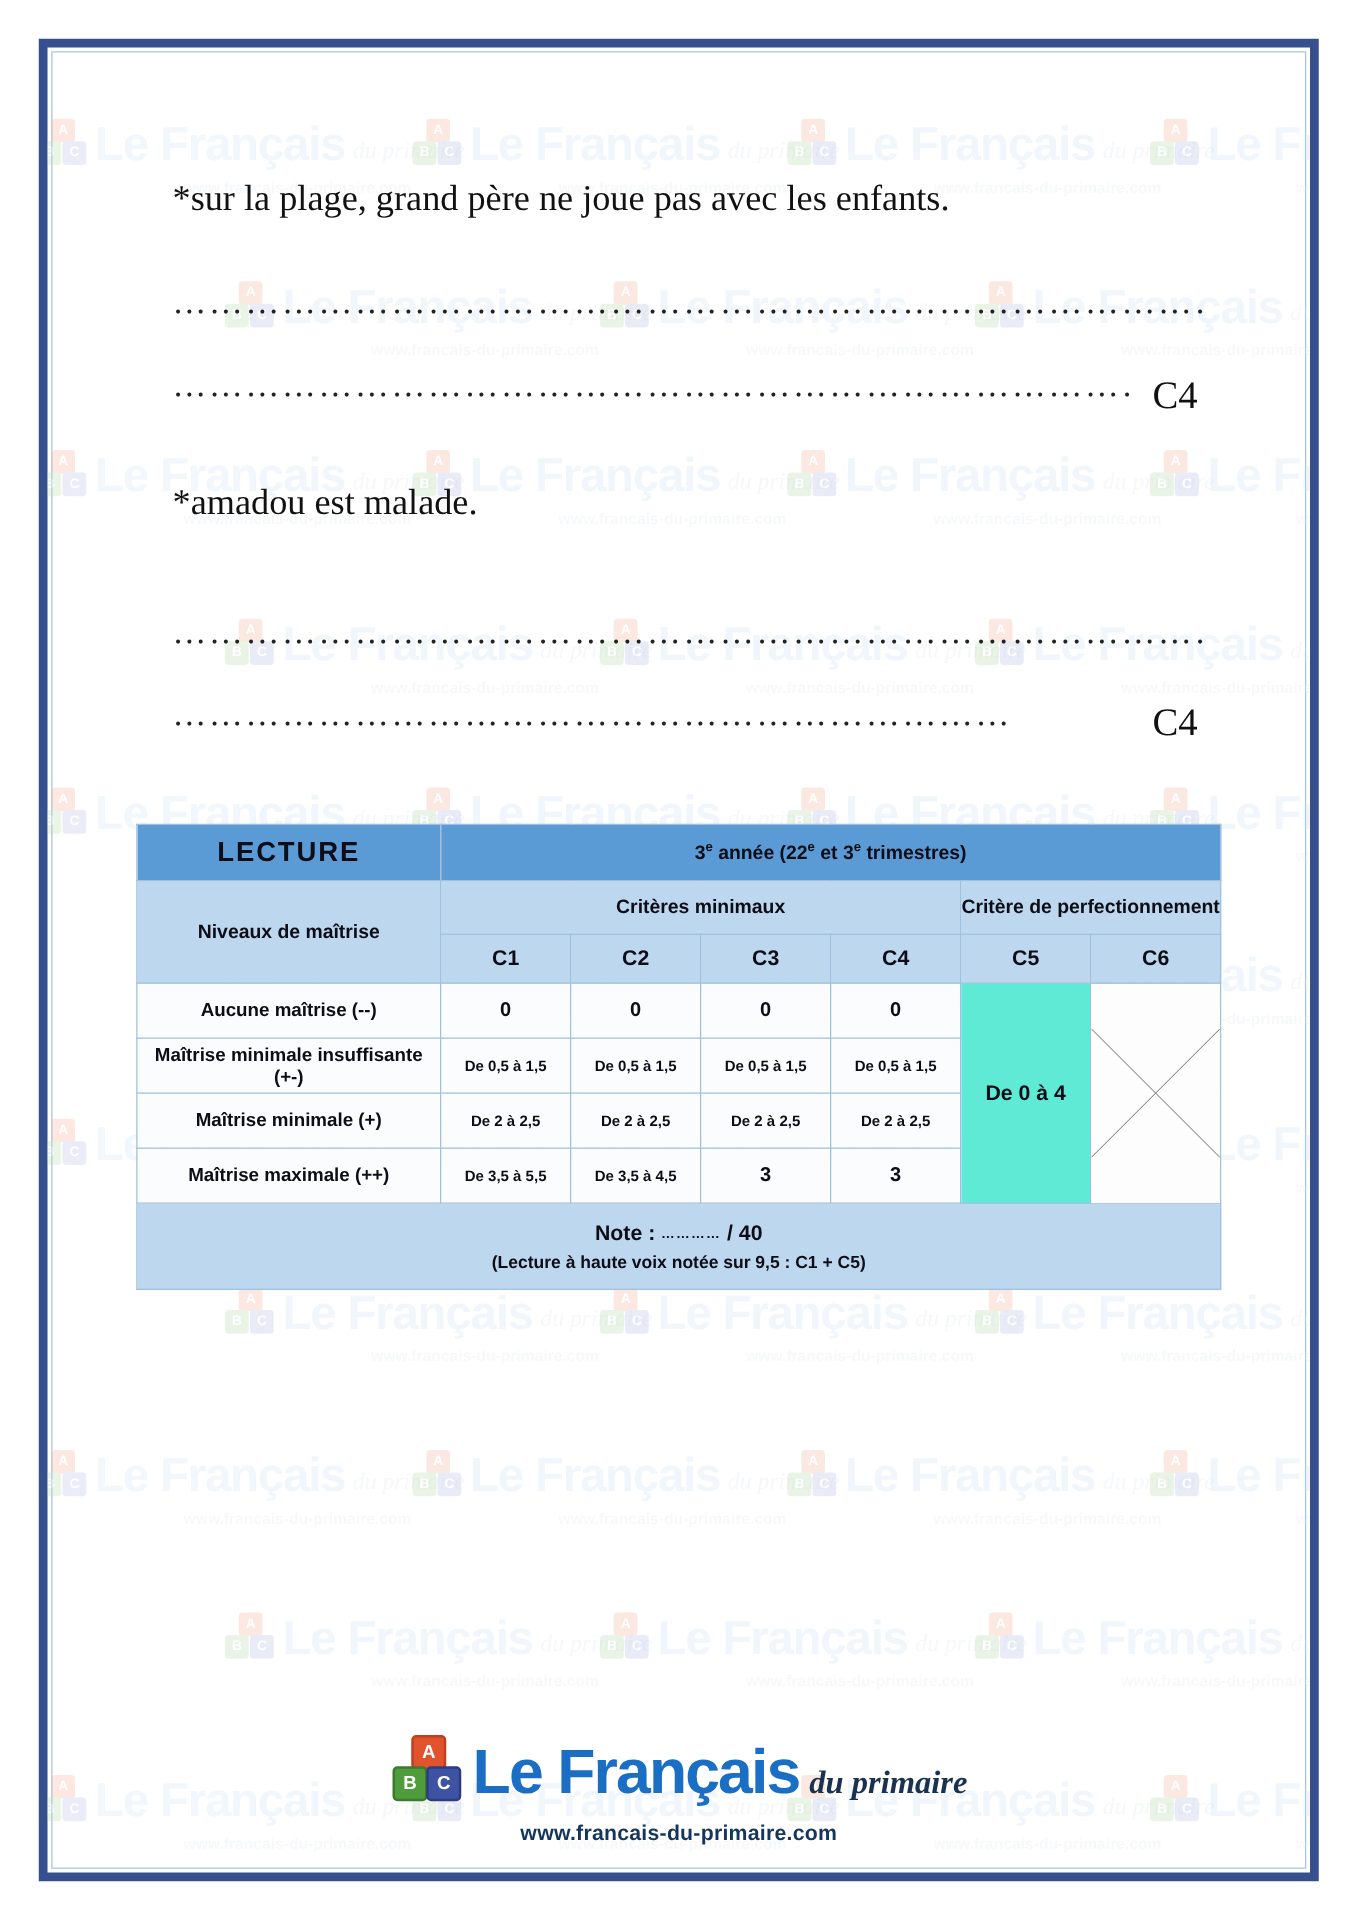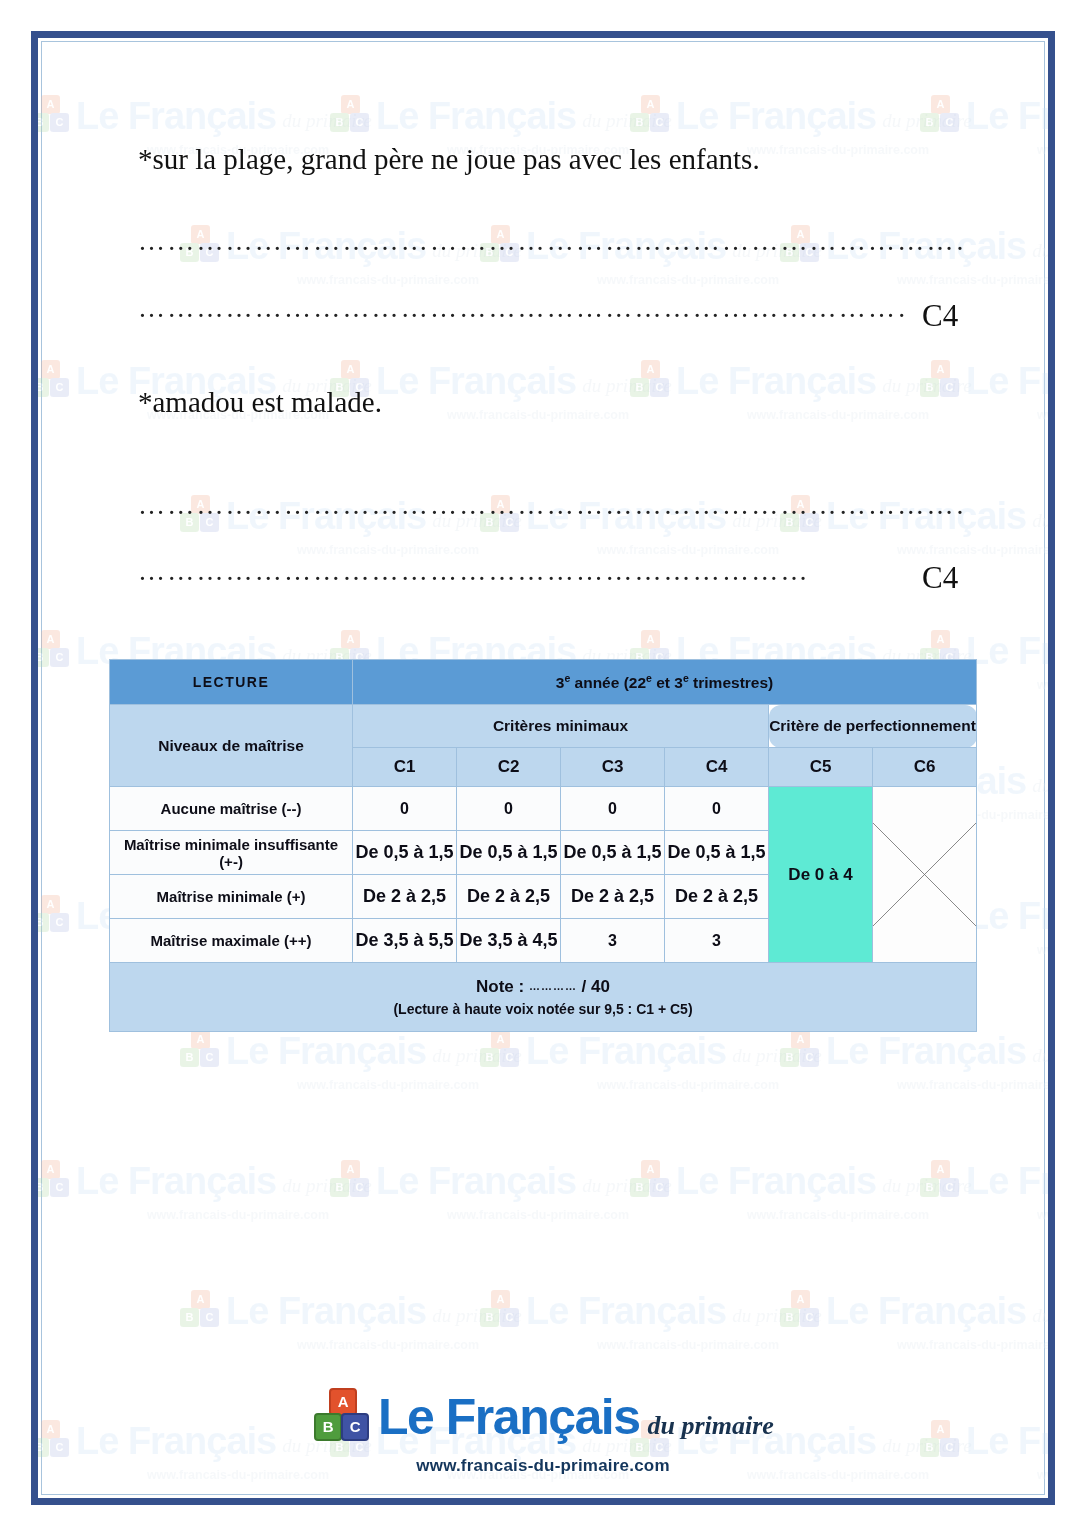--- a/index.html
+++ b/index.html
@@ -150,21 +150,21 @@
     padding: 0;
     text-align: center;
     vertical-align: middle;
     color: #0d0d17;
   }
   .t-title-bar {
     background: #5b9bd5;
     height: 44px;
   }
   .t-title-main {
-    font-size: 14px;
+    font-size: 22px;
     font-weight: bold;
     letter-spacing: 1.5px;
     text-align: center;
   }
   .t-title-right {
     font-size: 15.5px;
     font-weight: bold;
     margin-top: 12px;
   }
   .t-head {
@@ -187,21 +187,21 @@
   .t-rowlabel {
     background: #fbfcfd;
     font-size: 15px;
     font-weight: bold;
     text-align: left;
     padding-left: 9px;
     height: 43px;
   }
   .t-val {
     background: #fbfcfd;
-    font-size: 18px;
+    font-size: 12px;
     font-weight: bold;
   }
   .t-val-zero {
     font-size: 16px;
   }
   .t-span-c5 {
     background: #5eead4;
     font-size: 17px;
     font-weight: bold;
   }
@@ -786,21 +786,21 @@
         <tr>
           <td class="t-title-bar t-title-main" colspan="1" style="width:242px;">LECTURE</td>
           <td class="t-title-bar t-title-right" colspan="6">
             <span><span>3</span><span class="sup-e">e</span><span> année (2</span><span></span>2<span class="sup-e">e</span> et 3<span class="sup-e">e</span><span> trimestres)</span></span>
           </td>
         </tr>
 
         <tr>
           <td class="t-levels" rowspan="2" style="width:242px;">Niveaux de maîtrise</td>
           <td class="t-head" colspan="4" style="height:42px;">Critères minimaux</td>
-          <td class="t-head" colspan="2" style="height:42px;border-radius:12px;">Critère de perfectionnement</td>
+          <td class="t-head" colspan="2" style="height:42px;">Critère de perfectionnement</td>
         </tr>
 
         <tr>
           <td class="t-ccell" style="width:92px;">C1</td>
           <td class="t-ccell" style="width:92px;">C2</td>
           <td class="t-ccell" style="width:92px;">C3</td>
           <td class="t-ccell" style="width:92px;">C4</td>
           <td class="t-ccell" style="width:124px;">C5</td>
           <td class="t-ccell" style="width:124px;">C6</td>
         </tr>

